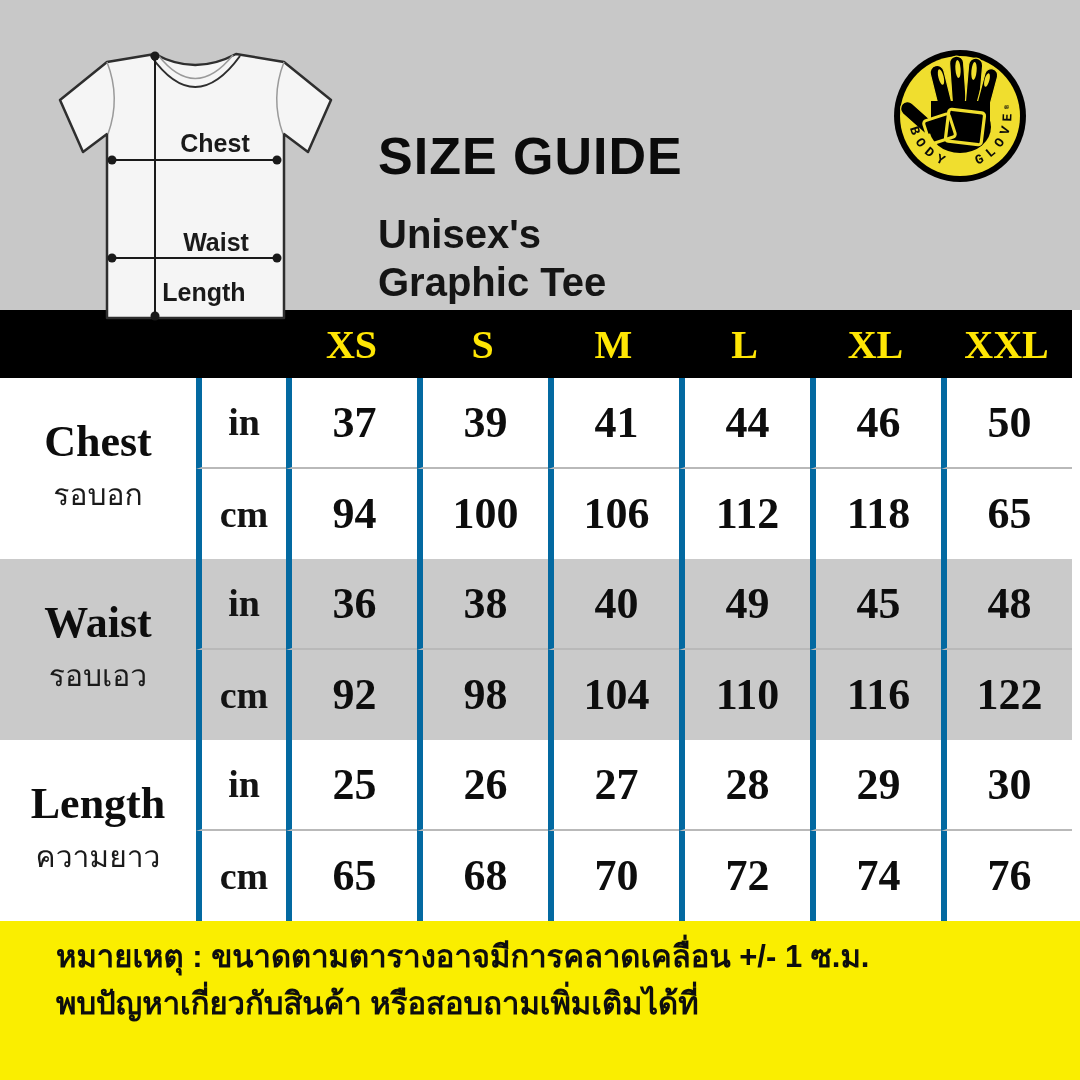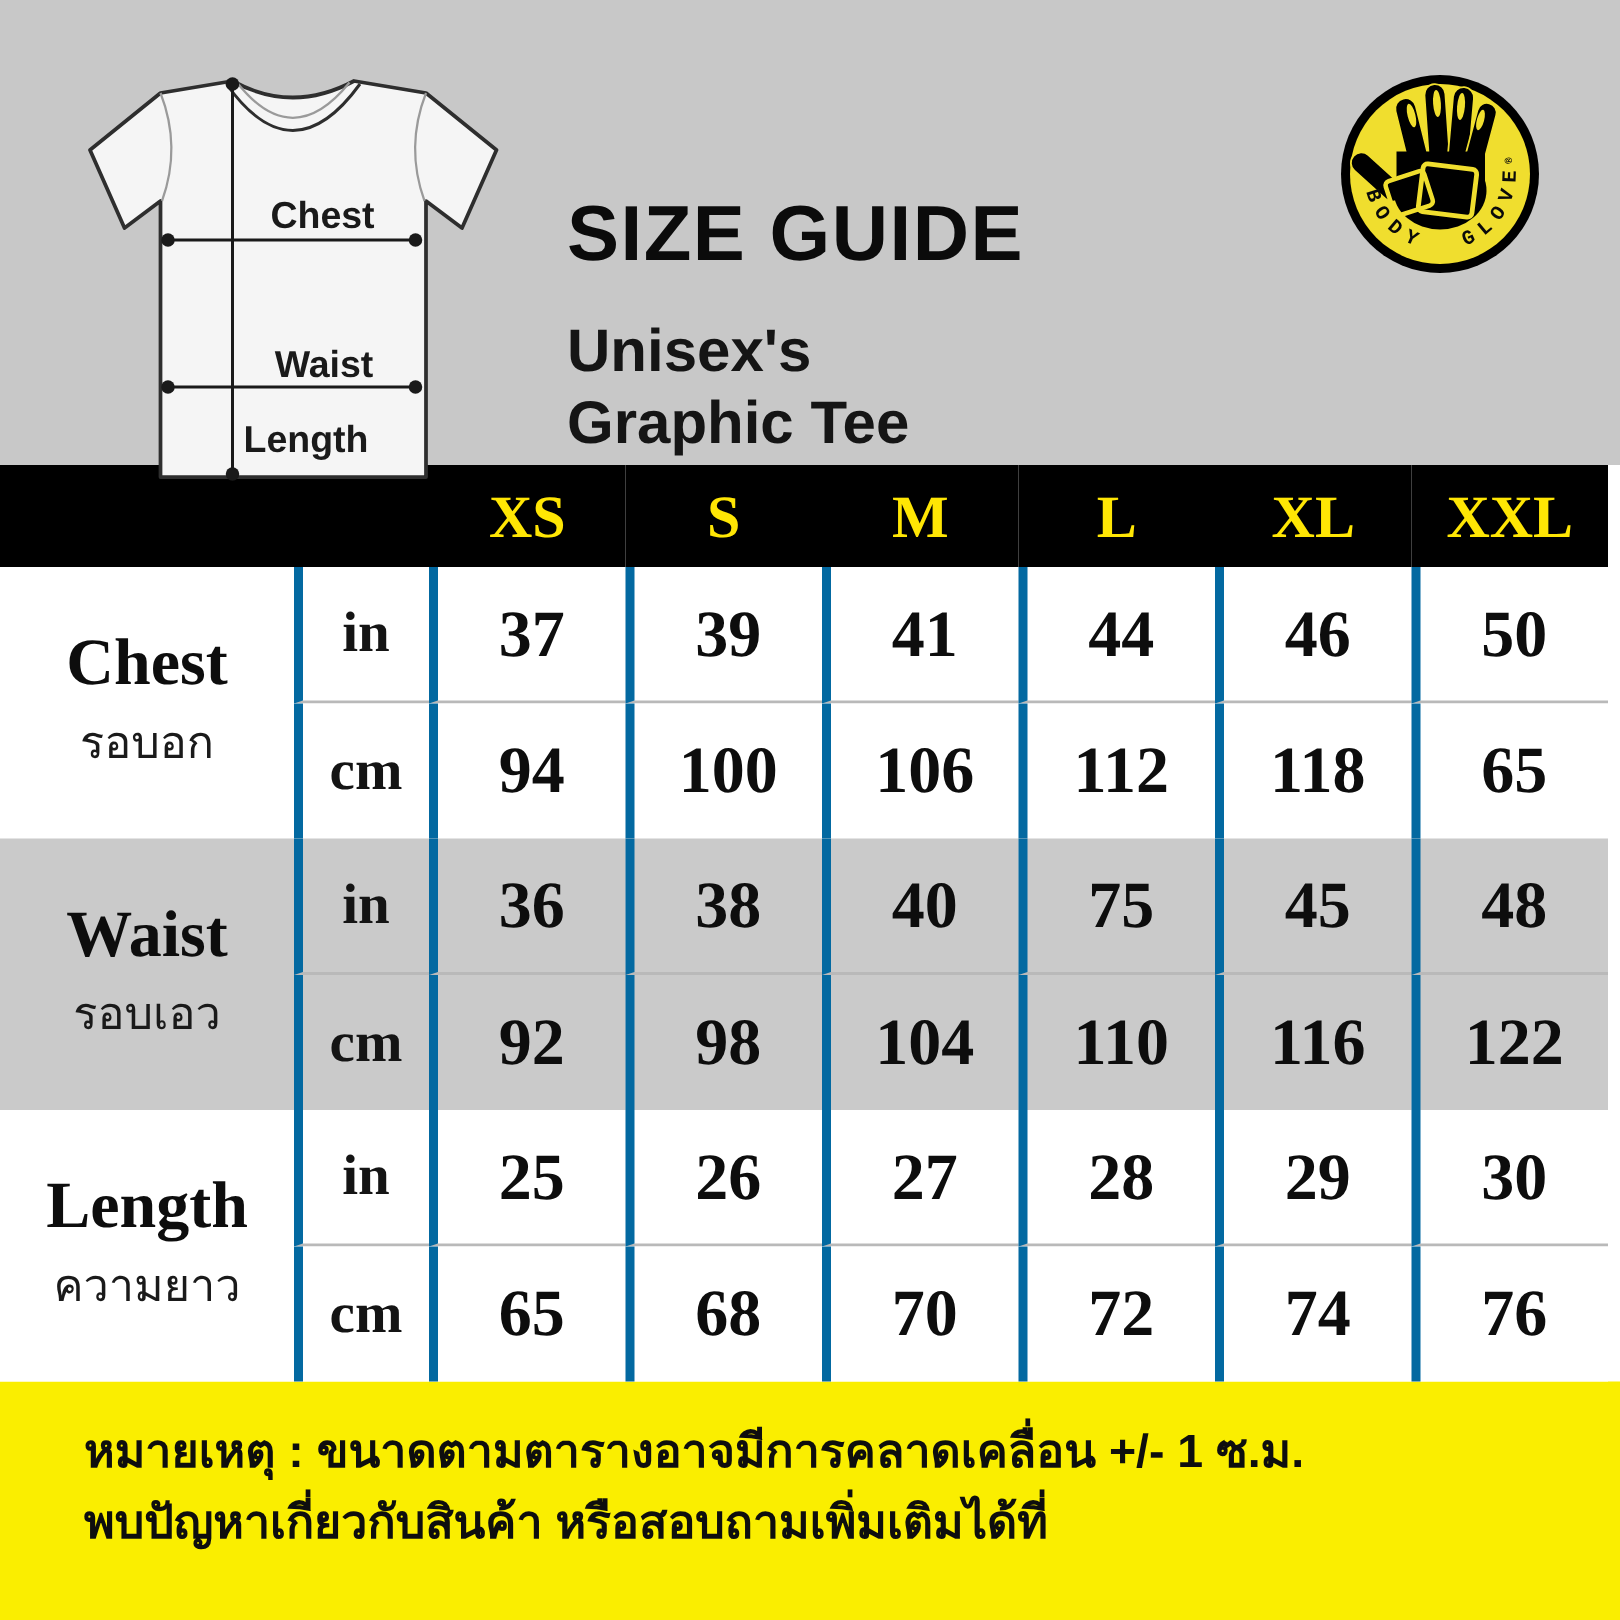--- a/index.html
+++ b/index.html
@@ -27,21 +27,21 @@
   .row-label{grid-row:span 2;display:flex;flex-direction:column;align-items:center;justify-content:center;box-sizing:border-box;}
   .row-label .en{font-size:44px;font-weight:800;line-height:1.05;color:#0d0d0d;}
   .row-label .th-name{font-size:30px;font-weight:400;margin-top:6px;color:#1a1a1a;}
   .unit{font-size:38px;font-weight:600;color:#141414;}
   .val{font-size:44px;font-weight:700;color:#0d0d0d;text-align:center;}
   .vline{border-left:6px solid #0369a1;}
   .hline{border-bottom:2px solid #B9B9B9;}
   .bg-w{background:#FFFFFF;}
   .bg-g{background:var(--gray-row);}
 
-  .footer{position:absolute;left:0;top:921px;width:1080px;height:159px;background:var(--yellow-footer);box-sizing:border-box;padding:24px 40px 0 56px;}
+  .footer{position:absolute;left:0;top:921px;width:1080px;height:159px;background:var(--yellow-footer);box-sizing:border-box;padding:13px 40px 0 56px;}
   .footer .line{font-size:31px;font-weight:600;line-height:1.5;color:#0e0e0e;}
 </style>
 </head>
 <body>
 
 <div class="canvas" style="--yellow-accent: #FFE604; --yellow-footer: #FAEE00; --logo-yellow: #F0DE2E; --gray-bg: #C8C8C8;">
 
   <div class="top"></div>
 
   <svg class="shirt-svg" width="310" height="286" viewBox="0 0 310 286">
@@ -142,21 +142,21 @@
     <div class="cell val bg-w vline">65</div>
 
     <div class="row-label bg-g">
       <div class="en">Waist</div>
       <div class="th-name">รอบเอว</div>
     </div>
     <div class="cell unit bg-g vline hline">in</div>
     <div class="cell val bg-g vline hline">36</div>
     <div class="cell val bg-g vline hline">38</div>
     <div class="cell val bg-g vline hline">40</div>
-    <div class="cell val bg-g vline hline">75</div>
+    <div class="cell val bg-g vline hline">49</div>
     <div class="cell val bg-g vline hline">45</div>
     <div class="cell val bg-g vline hline">48</div>
     <div class="cell unit bg-g vline">cm</div>
     <div class="cell val bg-g vline">92</div>
     <div class="cell val bg-g vline">98</div>
     <div class="cell val bg-g vline">104</div>
     <div class="cell val bg-g vline">110</div>
     <div class="cell val bg-g vline">116</div>
     <div class="cell val bg-g vline">122</div>
 

